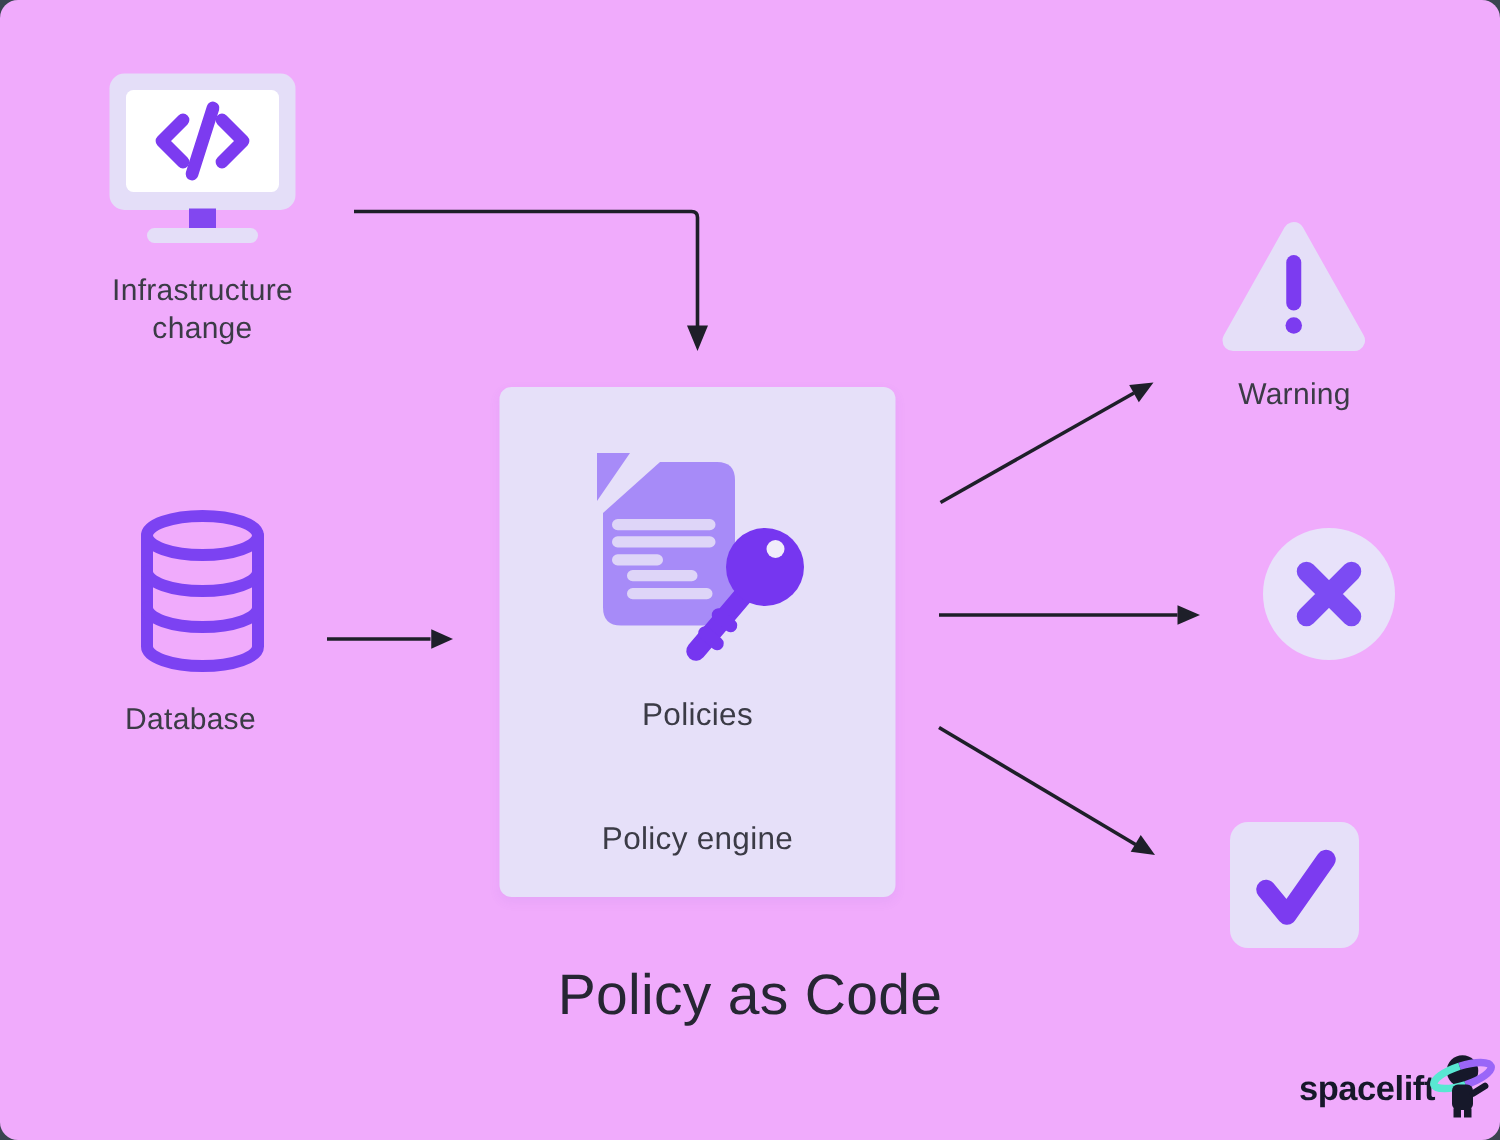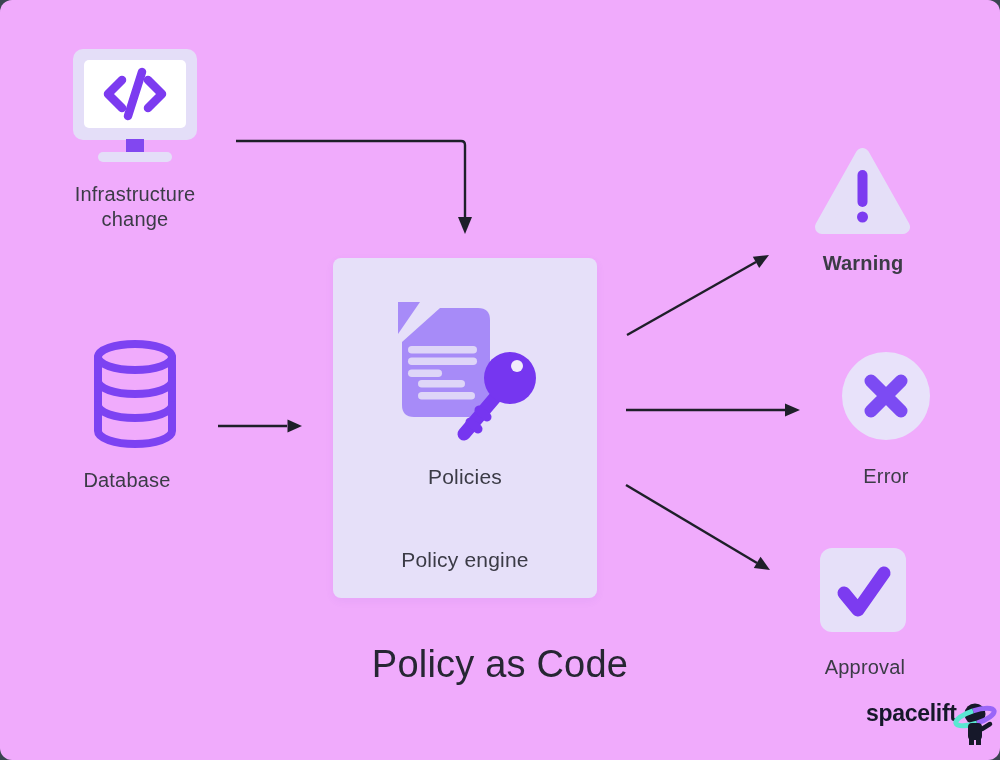--- a/index.html
+++ b/index.html
@@ -2,21 +2,21 @@
 <html><head>
 <meta charset="utf-8">
 <style>
   html,body{margin:0;padding:0;background:#3a4450;font-family:"Liberation Sans","DejaVu Sans",sans-serif;}
   .canvas{position:relative;width:1000px;height:760px;background:#f0abfc;border-radius:12px;overflow:hidden;}
   .abs{position:absolute;}
   .node-label{position:absolute;font-size:20px;line-height:25px;color:#3B3B46;text-align:center;letter-spacing:.2px;}
   .box-label{position:absolute;left:0;width:100%;text-align:center;font-size:21px;color:#3B3B46;letter-spacing:.2px;}
   .policy-box{position:absolute;left:333px;top:258px;width:264px;height:340px;background:#E6E0F9;border-radius:8px;box-shadow:0 3px 8px rgba(110,80,200,.07);}
   .title{position:absolute;left:300px;top:643px;width:400px;text-align:center;font-size:38px;font-weight:500;color:#262633;letter-spacing:.2px;}
-  .brand{position:absolute;left:866px;top:700px;display:flex;align-items:flex-start;}
+  .brand{position:absolute;left:866px;top:700px;display:flex;align-items:center;}
   .brand-text{font-size:23px;font-weight:600;color:#16182A;letter-spacing:-.3px;margin-right:-4px;}
   svg{display:block;}
 </style>
 </head>
 <body>
 
 <div class="canvas">
 
   <svg class="abs" style="left:0;top:0;pointer-events:none;" width="1000" height="760" viewBox="0 0 1000 760">
     <g stroke="#1E1F29" stroke-width="2.4" fill="none">
@@ -79,33 +79,31 @@
     </svg>
     <div class="box-label" style="top:207px;">Policies</div>
     <div class="box-label" style="top:290px;">Policy engine</div>
   </div>
 
   <svg class="abs" style="left:814px;top:147px;" width="97" height="93" viewBox="0 0 97 93">
     <path d="M48.5,8 L89,80 H8 Z" fill="#E5DFF8" stroke="#E5DFF8" stroke-width="14" stroke-linejoin="round"></path>
     <path d="M48.5,28 V55" stroke="#7C3BF0" stroke-width="10" stroke-linecap="round"></path>
     <circle cx="48.5" cy="70" r="5.5" fill="#7C3BF0"></circle>
   </svg>
-  <div class="node-label" style="left:763px;top:251px;width:200px;font-weight:bold;">Warning</div>
+  <div class="node-label" style="left:763px;top:251px;width:200px;">Warning</div>
 
   <svg class="abs" style="left:842px;top:352px;" width="88" height="88" viewBox="0 0 88 88">
     <circle cx="44" cy="44" r="44" fill="#E8E2FA"></circle>
     <path d="M29,29 L59,59 M59,29 L29,59" stroke="#7C4BF3" stroke-width="13" stroke-linecap="round"></path>
   </svg>
-  <div class="node-label" style="left:786px;top:464px;width:200px;">Error</div>
 
   <svg class="abs" style="left:820px;top:548px;" width="86" height="84" viewBox="0 0 86 84">
     <rect x="0" y="0" width="86" height="84" rx="12" fill="#E6E0F9"></rect>
     <path d="M24,45 L38,62 L64,25" stroke="#7C3BF0" stroke-width="13" stroke-linecap="round" stroke-linejoin="round" fill="none"></path>
   </svg>
-  <div class="node-label" style="left:765px;top:655px;width:200px;">Approval</div>
 
   <div class="title">Policy as Code</div>
 
   <div class="brand">
     <span class="brand-text">spacelift</span>
     <svg width="44" height="50" viewBox="0 0 44 50">
       <circle cx="22" cy="14" r="10.5" fill="#16182A"></circle>
       <g transform="rotate(-18 22 17)" fill="none" stroke-width="5">
         <path d="M22,10.5 A20,6.5 0 0 1 22,23.5" stroke="#9A66F8"></path>
         <path d="M22,10.5 A20,6.5 0 0 0 22,23.5" stroke="#59E7D2"></path>

